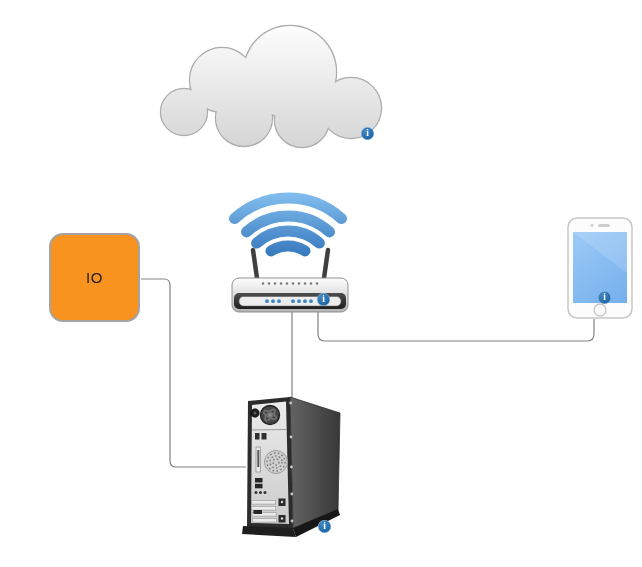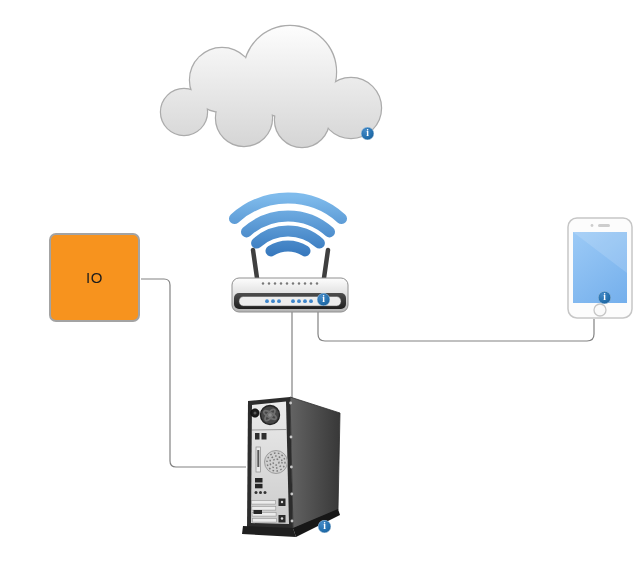--- a/index.html
+++ b/index.html
@@ -10,21 +10,21 @@
     overflow:hidden;
     font-family:"Liberation Sans", sans-serif;
   }
   .abs{position:absolute;}
   
   .io-box{
     left:49px;top:233px;width:91px;height:89px;
     box-sizing:border-box;
     background:#f7931e;
     border:2px solid #a3a3a3;
-    border-radius:7px;
+    border-radius:14px;
     display:flex;align-items:center;justify-content:center;
     font-size:15px;color:#1c1c1c;
     letter-spacing:0.5px;
   }
   
   .badge{
     width:13px;height:13px;border-radius:50%;
     background:radial-gradient(circle at 35% 28%, #4489c6 0%, #2470ae 55%, #15568d 100%);
     color:#ffffff;
     display:flex;align-items:center;justify-content:center;

